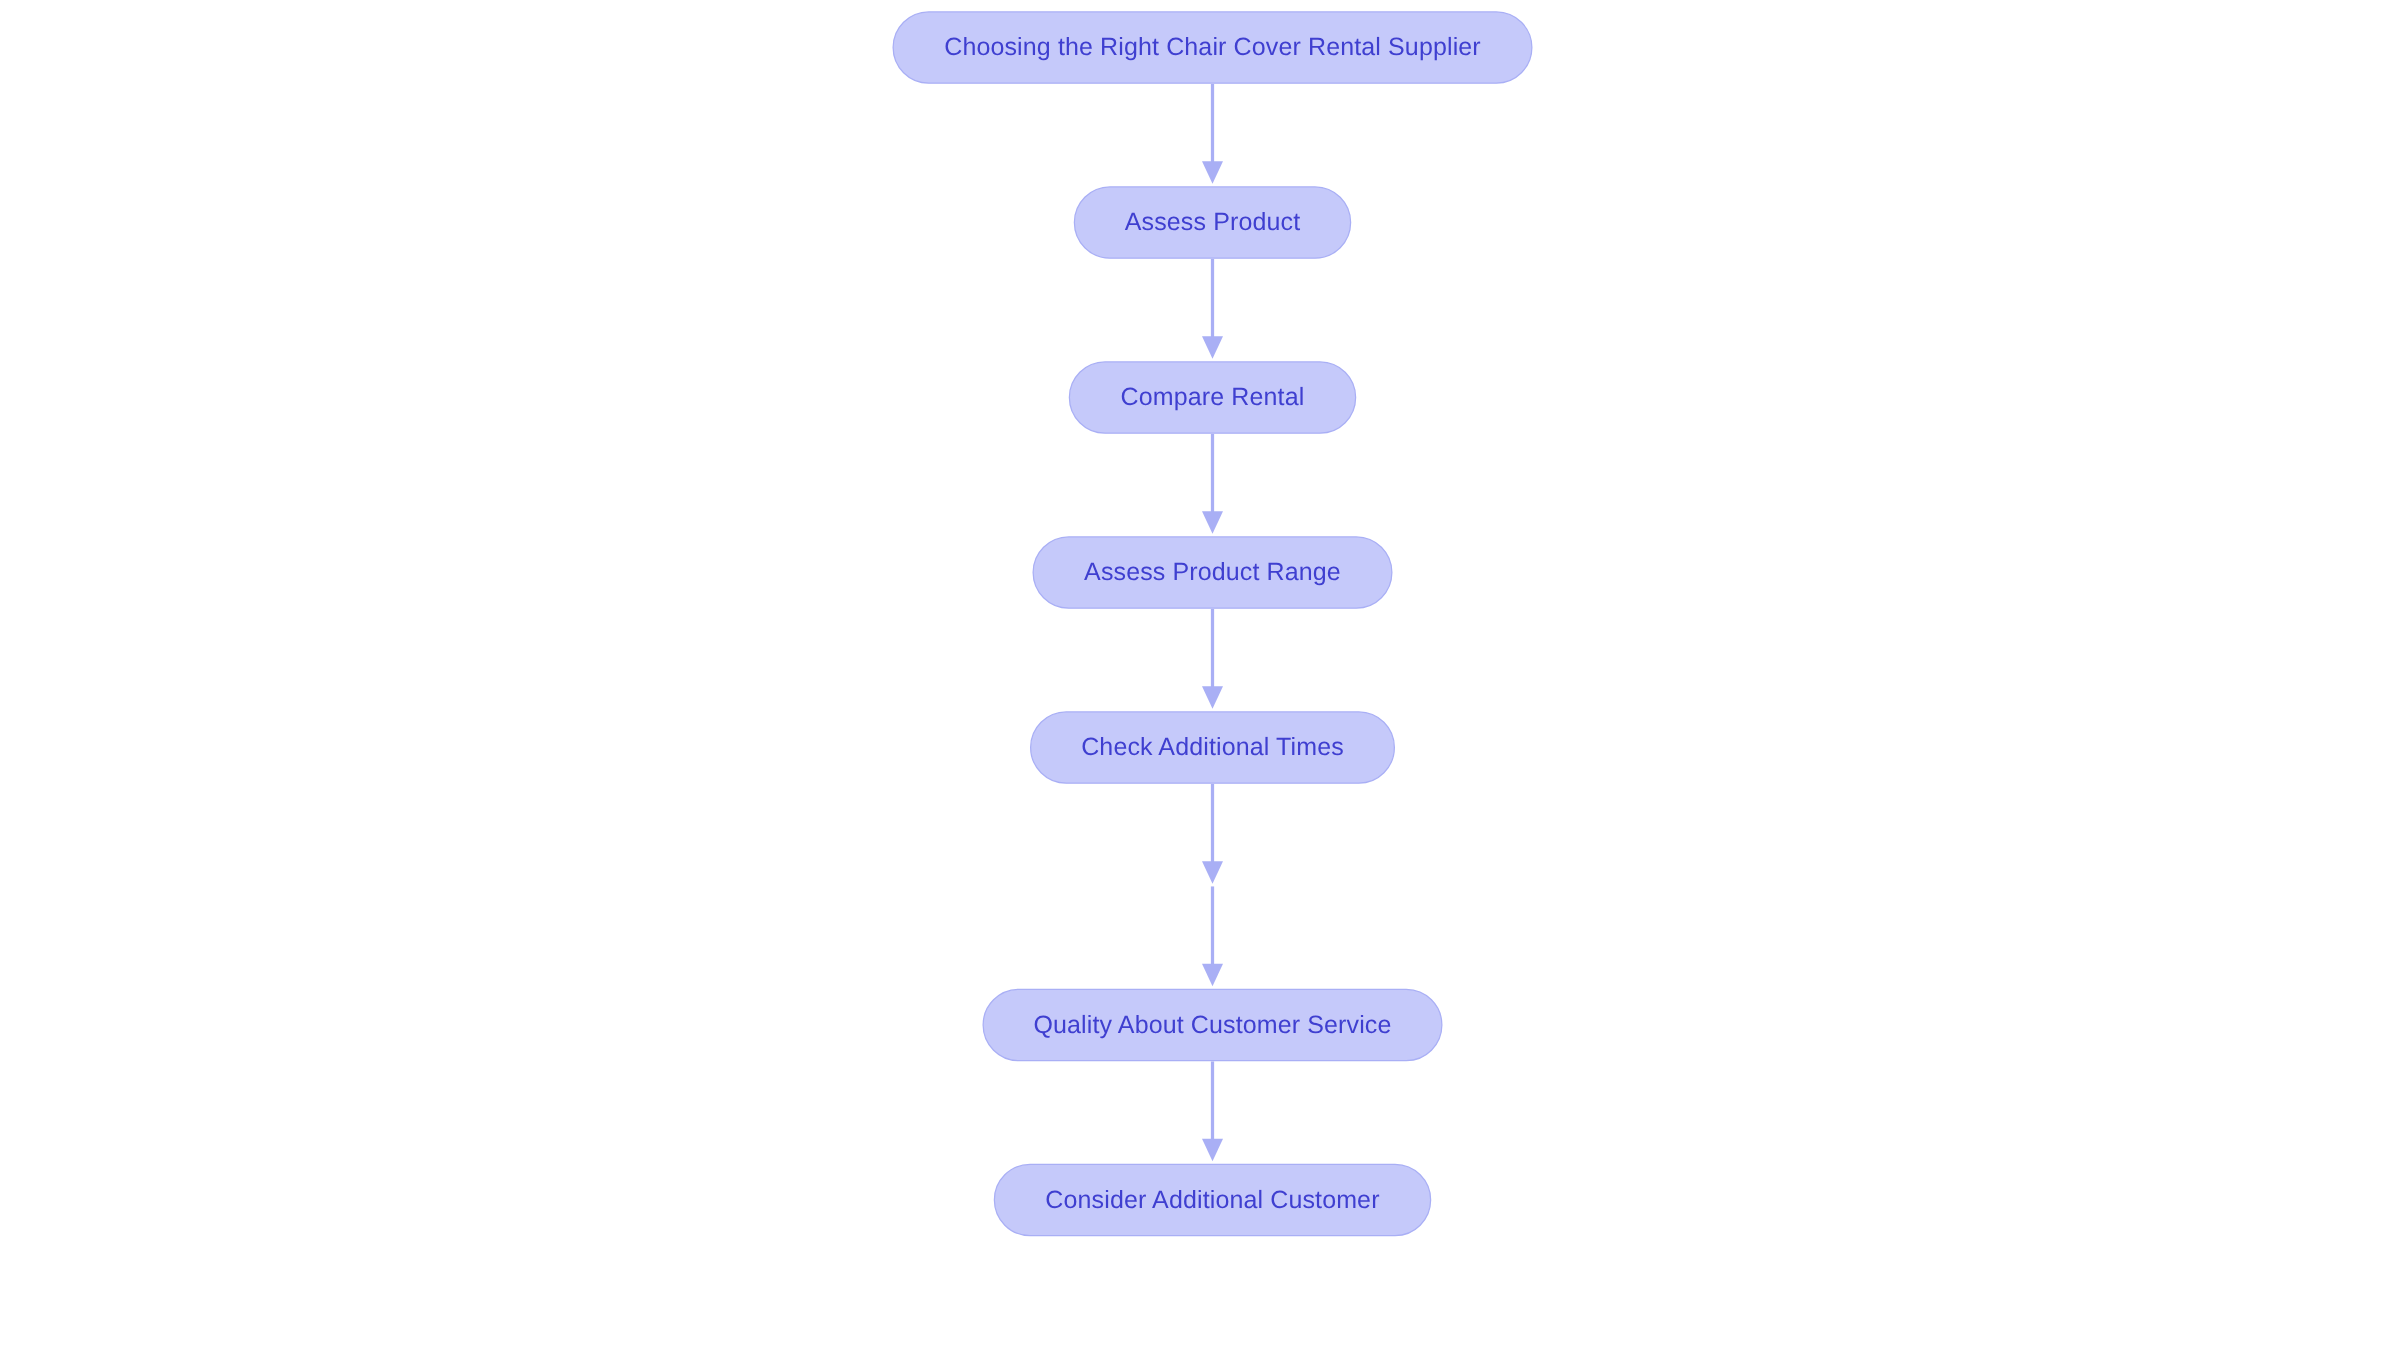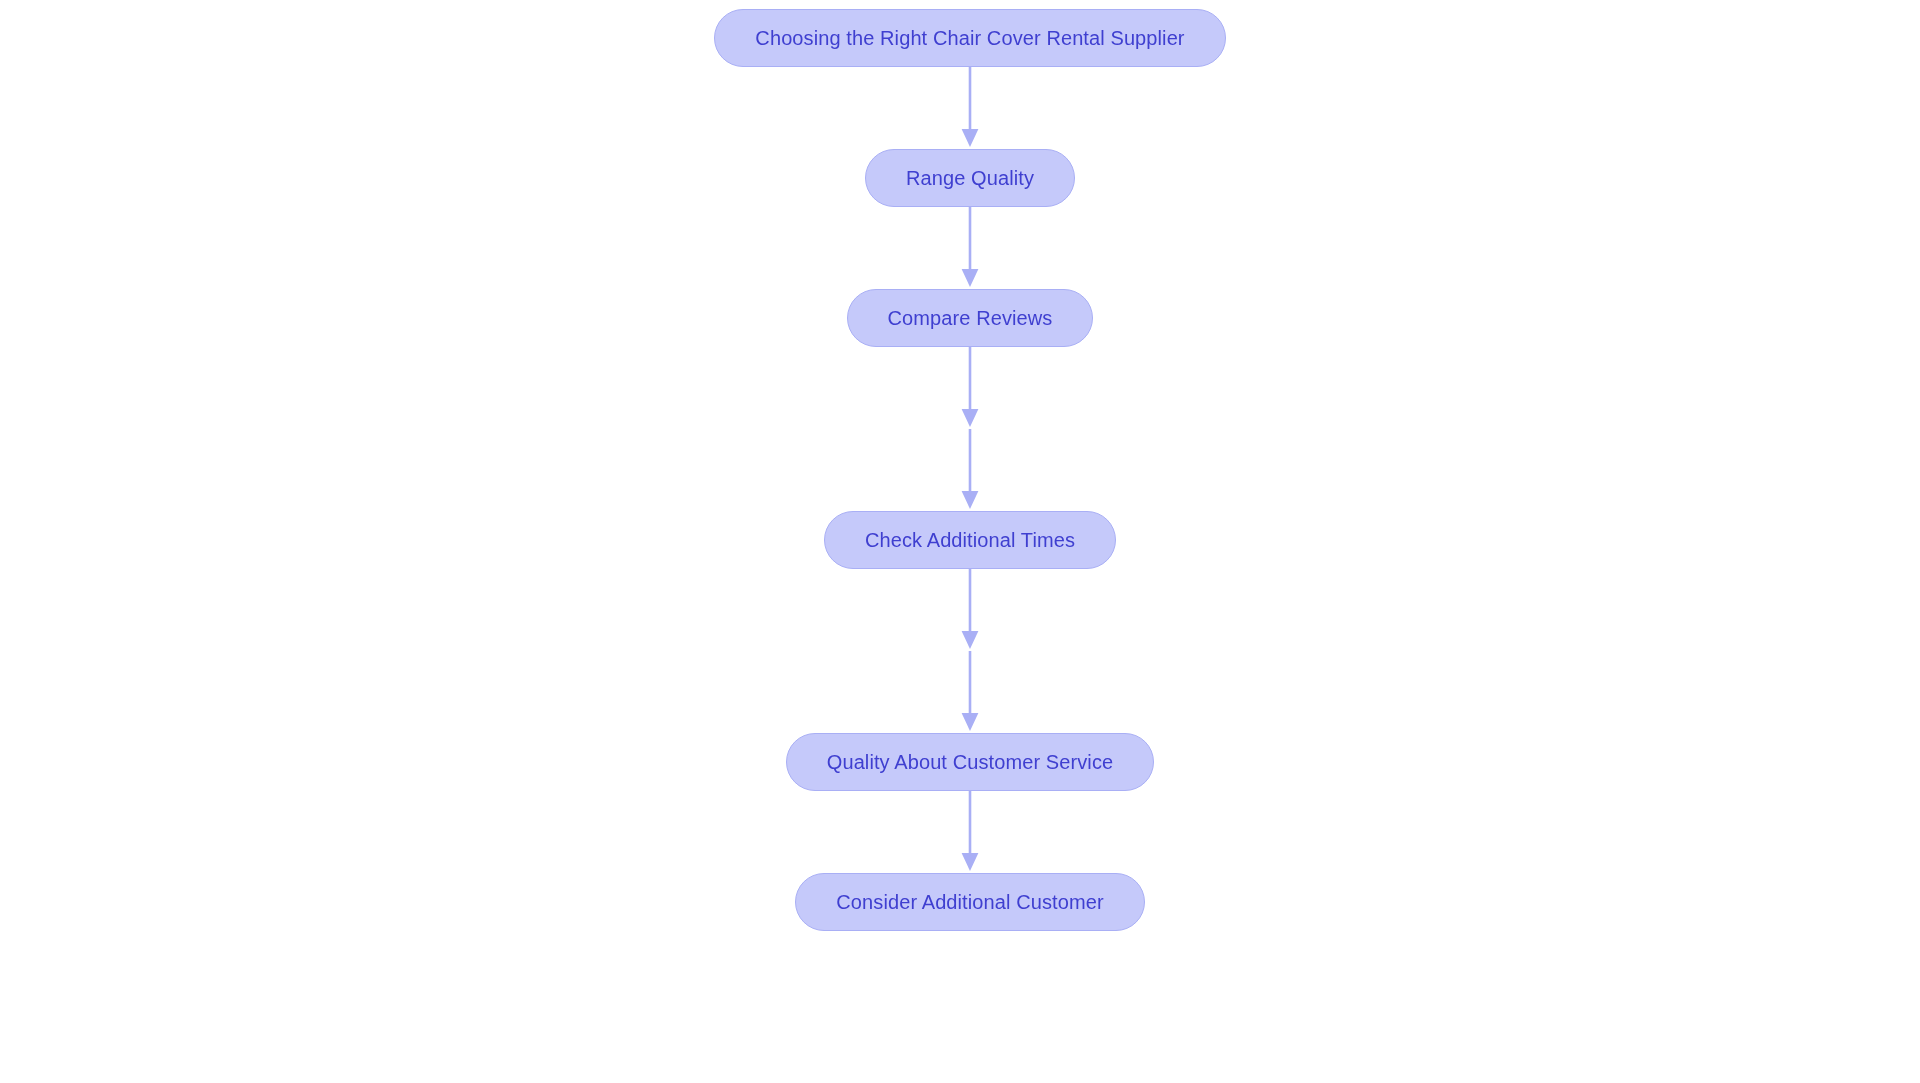--- a/index.html
+++ b/index.html
@@ -84,37 +84,40 @@
     <div class="node">
       <span class="node-label">Choosing the Right Chair Cover Rental Supplier</span>
     </div>
 
     <svg class="connector" viewBox="0 0 24 82" xmlns="http://www.w3.org/2000/svg">
       <line class="stem" x1="12" y1="0" x2="12" y2="66"></line>
       <polygon class="head" points="12,80 3.6,62 20.4,62"></polygon>
     </svg>
 
     <div class="node">
-      <span class="node-label">Range Quality</span>
+      <span class="node-label">Assess Product</span>
     </div>
 
     <svg class="connector" viewBox="0 0 24 82" xmlns="http://www.w3.org/2000/svg">
       <line class="stem" x1="12" y1="0" x2="12" y2="66"></line>
       <polygon class="head" points="12,80 3.6,62 20.4,62"></polygon>
     </svg>
 
     <div class="node">
-      <span class="node-label">Compare Reviews</span>
+      <span class="node-label">Compare Rental</span>
     </div>
 
     <svg class="connector" viewBox="0 0 24 82" xmlns="http://www.w3.org/2000/svg">
       <line class="stem" x1="12" y1="0" x2="12" y2="66"></line>
       <polygon class="head" points="12,80 3.6,62 20.4,62"></polygon>
     </svg>
 
+    <div class="node">
+      <span class="node-label">Assess Product Range</span>
+    </div>
 
     <svg class="connector" viewBox="0 0 24 82" xmlns="http://www.w3.org/2000/svg">
       <line class="stem" x1="12" y1="0" x2="12" y2="66"></line>
       <polygon class="head" points="12,80 3.6,62 20.4,62"></polygon>
     </svg>
 
     <div class="node">
       <span class="node-label">Check Additional Times</span>
     </div>
 

